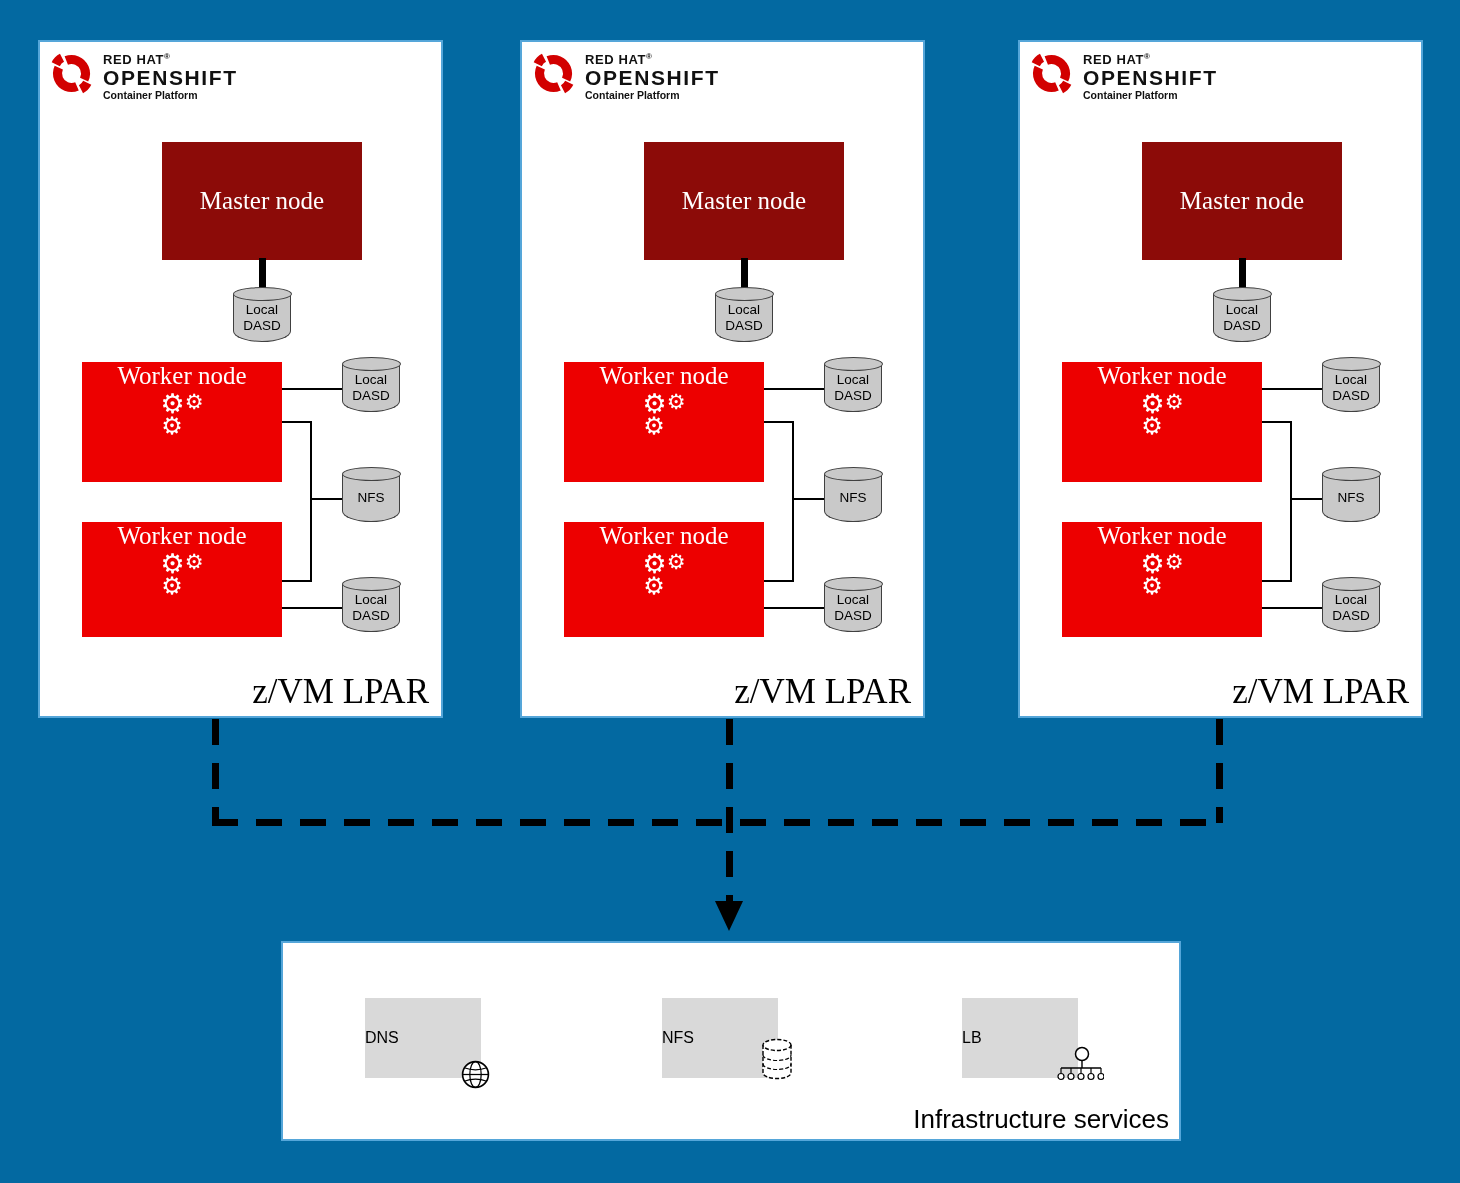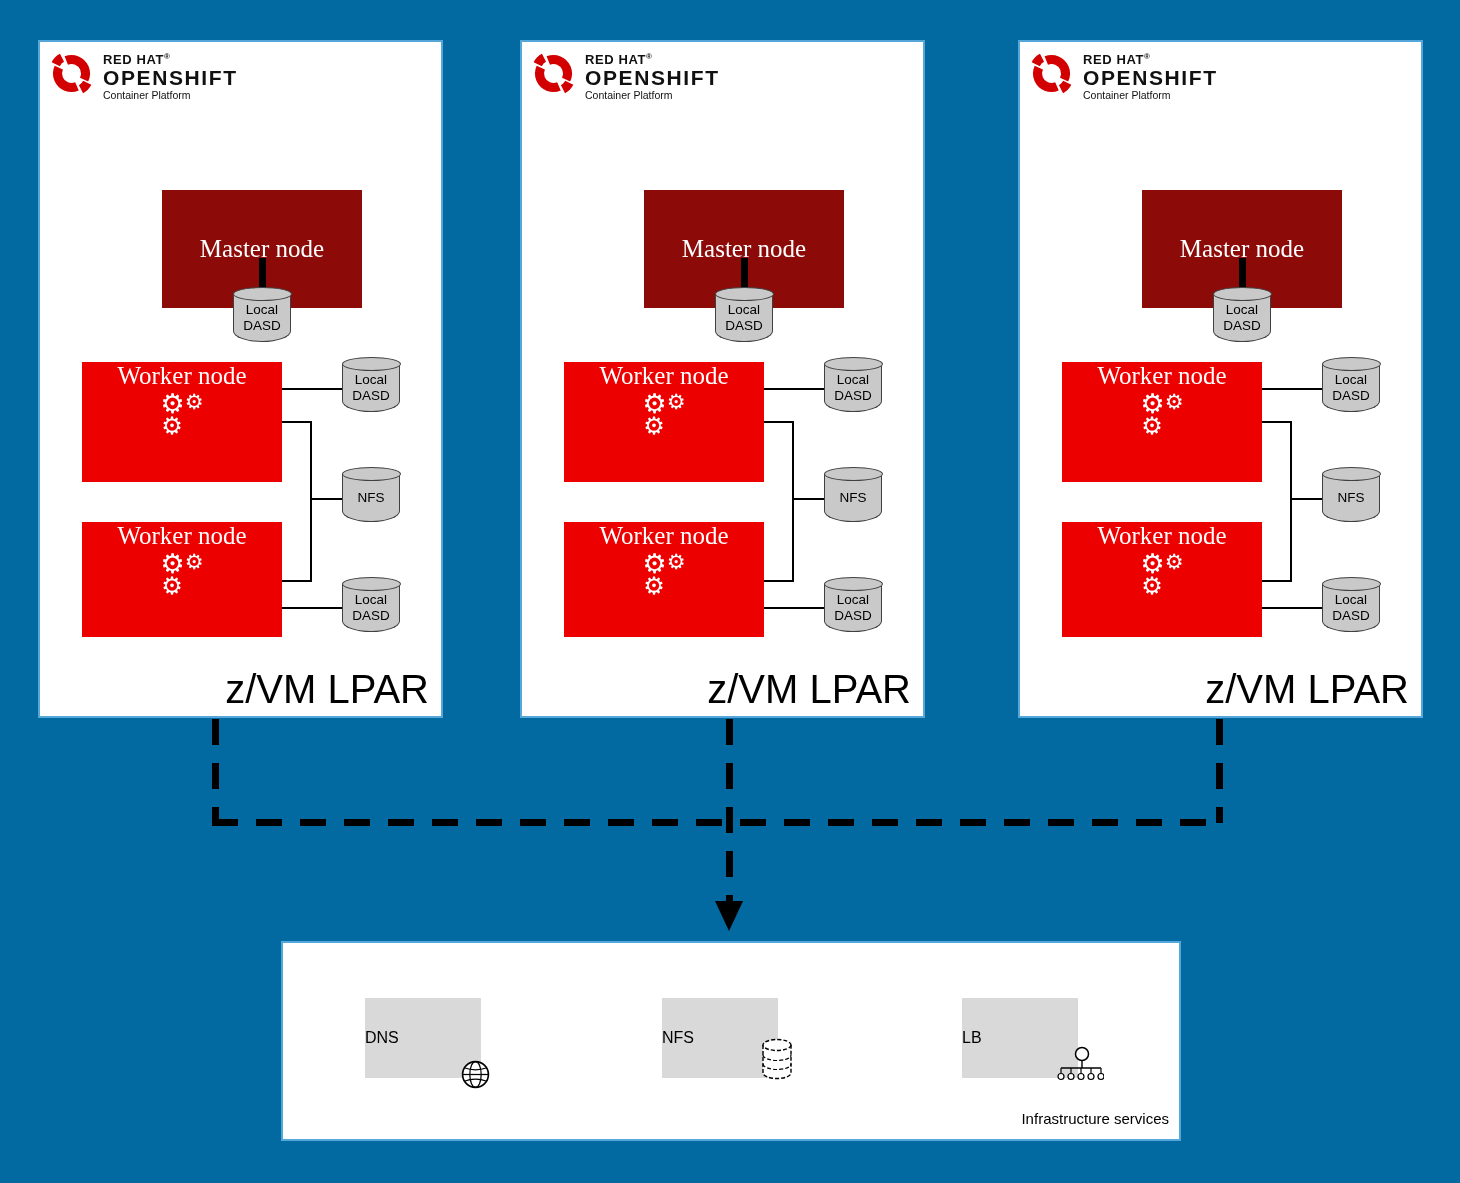--- a/index.html
+++ b/index.html
@@ -10,27 +10,27 @@
   .lpar-1 { left:38px; } .lpar-2 { left:520px; } .lpar-3 { left:1018px; }
 
   
   .logo { position:absolute; left:8px; top:8px; display:flex; gap:8px; align-items:flex-start; }
   .logo-mark svg { display:block; }
   .logo-mark .ring { stroke:var(--logo-red,#d20000); }
   .logo-text { display:flex; flex-direction:column; line-height:1.08; padding-top:3px; color:#111; }
   .logo-brand { font-size:13px; font-weight:bold; letter-spacing:.6px; }
   .logo-brand sup { font-size:8px; }
   .logo-product { font-size:21px; font-weight:bold; letter-spacing:1.6px; }
-  .logo-sub { font-size:10.5px; font-weight:normal; }
+  .logo-sub { font-size:10.5px; font-weight:bold; }
 
   
   .master { position:absolute; left:122px; top:100px; width:200px; height:118px;
             background:var(--master-node,#8c0b08); color:var(--node-text,#fff);
             font-family:"Liberation Serif", serif; font-size:25px;
-            display:flex; align-items:center; justify-content:center;margin-top:48px; }
+            display:flex; align-items:center; justify-content:center; }
   .worker { position:absolute; left:42px; width:200px; background:var(--worker-node,#ed0000);
             color:var(--node-text,#fff); font-family:"Liberation Serif", serif; text-align:center; }
   .worker-1 { top:320px; height:120px; }
   .worker-2 { top:480px; height:115px; }
   .worker-label { font-size:25px; padding-top:0; }
   .gears { font-family:"DejaVu Sans", sans-serif; line-height:.85; margin-top:3px; color:#fff; }
   .g { display:inline-block; }
   .g1 { font-size:27px; }
   .g2 { font-size:21px; transform:translateY(-4px); }
   .g3 { font-size:24px; margin-right:20px; }
@@ -56,21 +56,21 @@
   .master-link { left:219px; top:216px; width:7px; height:34px; }
   .ln.h { height:2px; } .ln.v { width:2px; }
   .w1-dasd { left:242px; top:346px; width:60px; }
   .w2-dasd { left:242px; top:565px; width:60px; }
   .stub1 { left:242px; top:379px; width:30px; }
   .stub2 { left:242px; top:538px; width:30px; }
   .vert { left:270px; top:379px; height:161px; }
   .nfs-line { left:270px; top:456px; width:33px; }
 
   .lpar-label { position:absolute; right:12px; bottom:4px;
-                font-family:Liberation Sans, sans-serif; font-size:40px; color:#000; }
+                font-family:Liberation Serif, serif; font-size:35px; color:#000; }
 
   
   .dashv { position:absolute; width:7px;
            background:repeating-linear-gradient(180deg,#000 0 26px,transparent 26px 44px); }
   .dv1 { left:212px; top:719px; height:104px; }
   .dv2 { left:726px; top:719px; height:186px; }
   .dv3 { left:1216px; top:719px; height:104px; }
   .dashh { position:absolute; height:7px; left:212px; top:819px; width:1011px;
            background:repeating-linear-gradient(90deg,#000 0 26px,transparent 26px 44px); }
   .arrow { position:absolute; left:715px; top:901px; width:0; height:0;
@@ -81,21 +81,21 @@
   .infra { position:absolute; left:281px; top:941px; width:896px; height:196px;
            border:2px solid var(--lpar-border,#55a6d9); background:#fff; }
   .svc { position:absolute; top:55px; width:116px; height:80px;
          background:var(--service-fill,#d9d9d9); display:flex; align-items:center;
          justify-content:flex-start; font-size:16px; color:#000; }
   .svc-dns { left:82px; } .svc-nfs { left:379px; } .svc-lb { left:679px; }
   .svc-icon { position:absolute; line-height:0; }
   .icon-globe { right:-10px; bottom:-12px; }
   .icon-disks { right:-18px; bottom:-4px; }
   .icon-lb    { right:-26px; bottom:-6px; }
-  .infra-label { position:absolute; right:10px; bottom:12px; font-size:15px; color:#000; }
+  .infra-label { position:absolute; right:10px; bottom:4px; font-size:26px; color:#000; }
 </style>
 </head>
 <body>
 
 <div class="canvas">
 
   <section class="lpar lpar-1">
     <div class="logo">
       <span class="logo-mark">
         <svg viewBox="-2 -2 52 52" width="47" height="47" aria-hidden="true">

